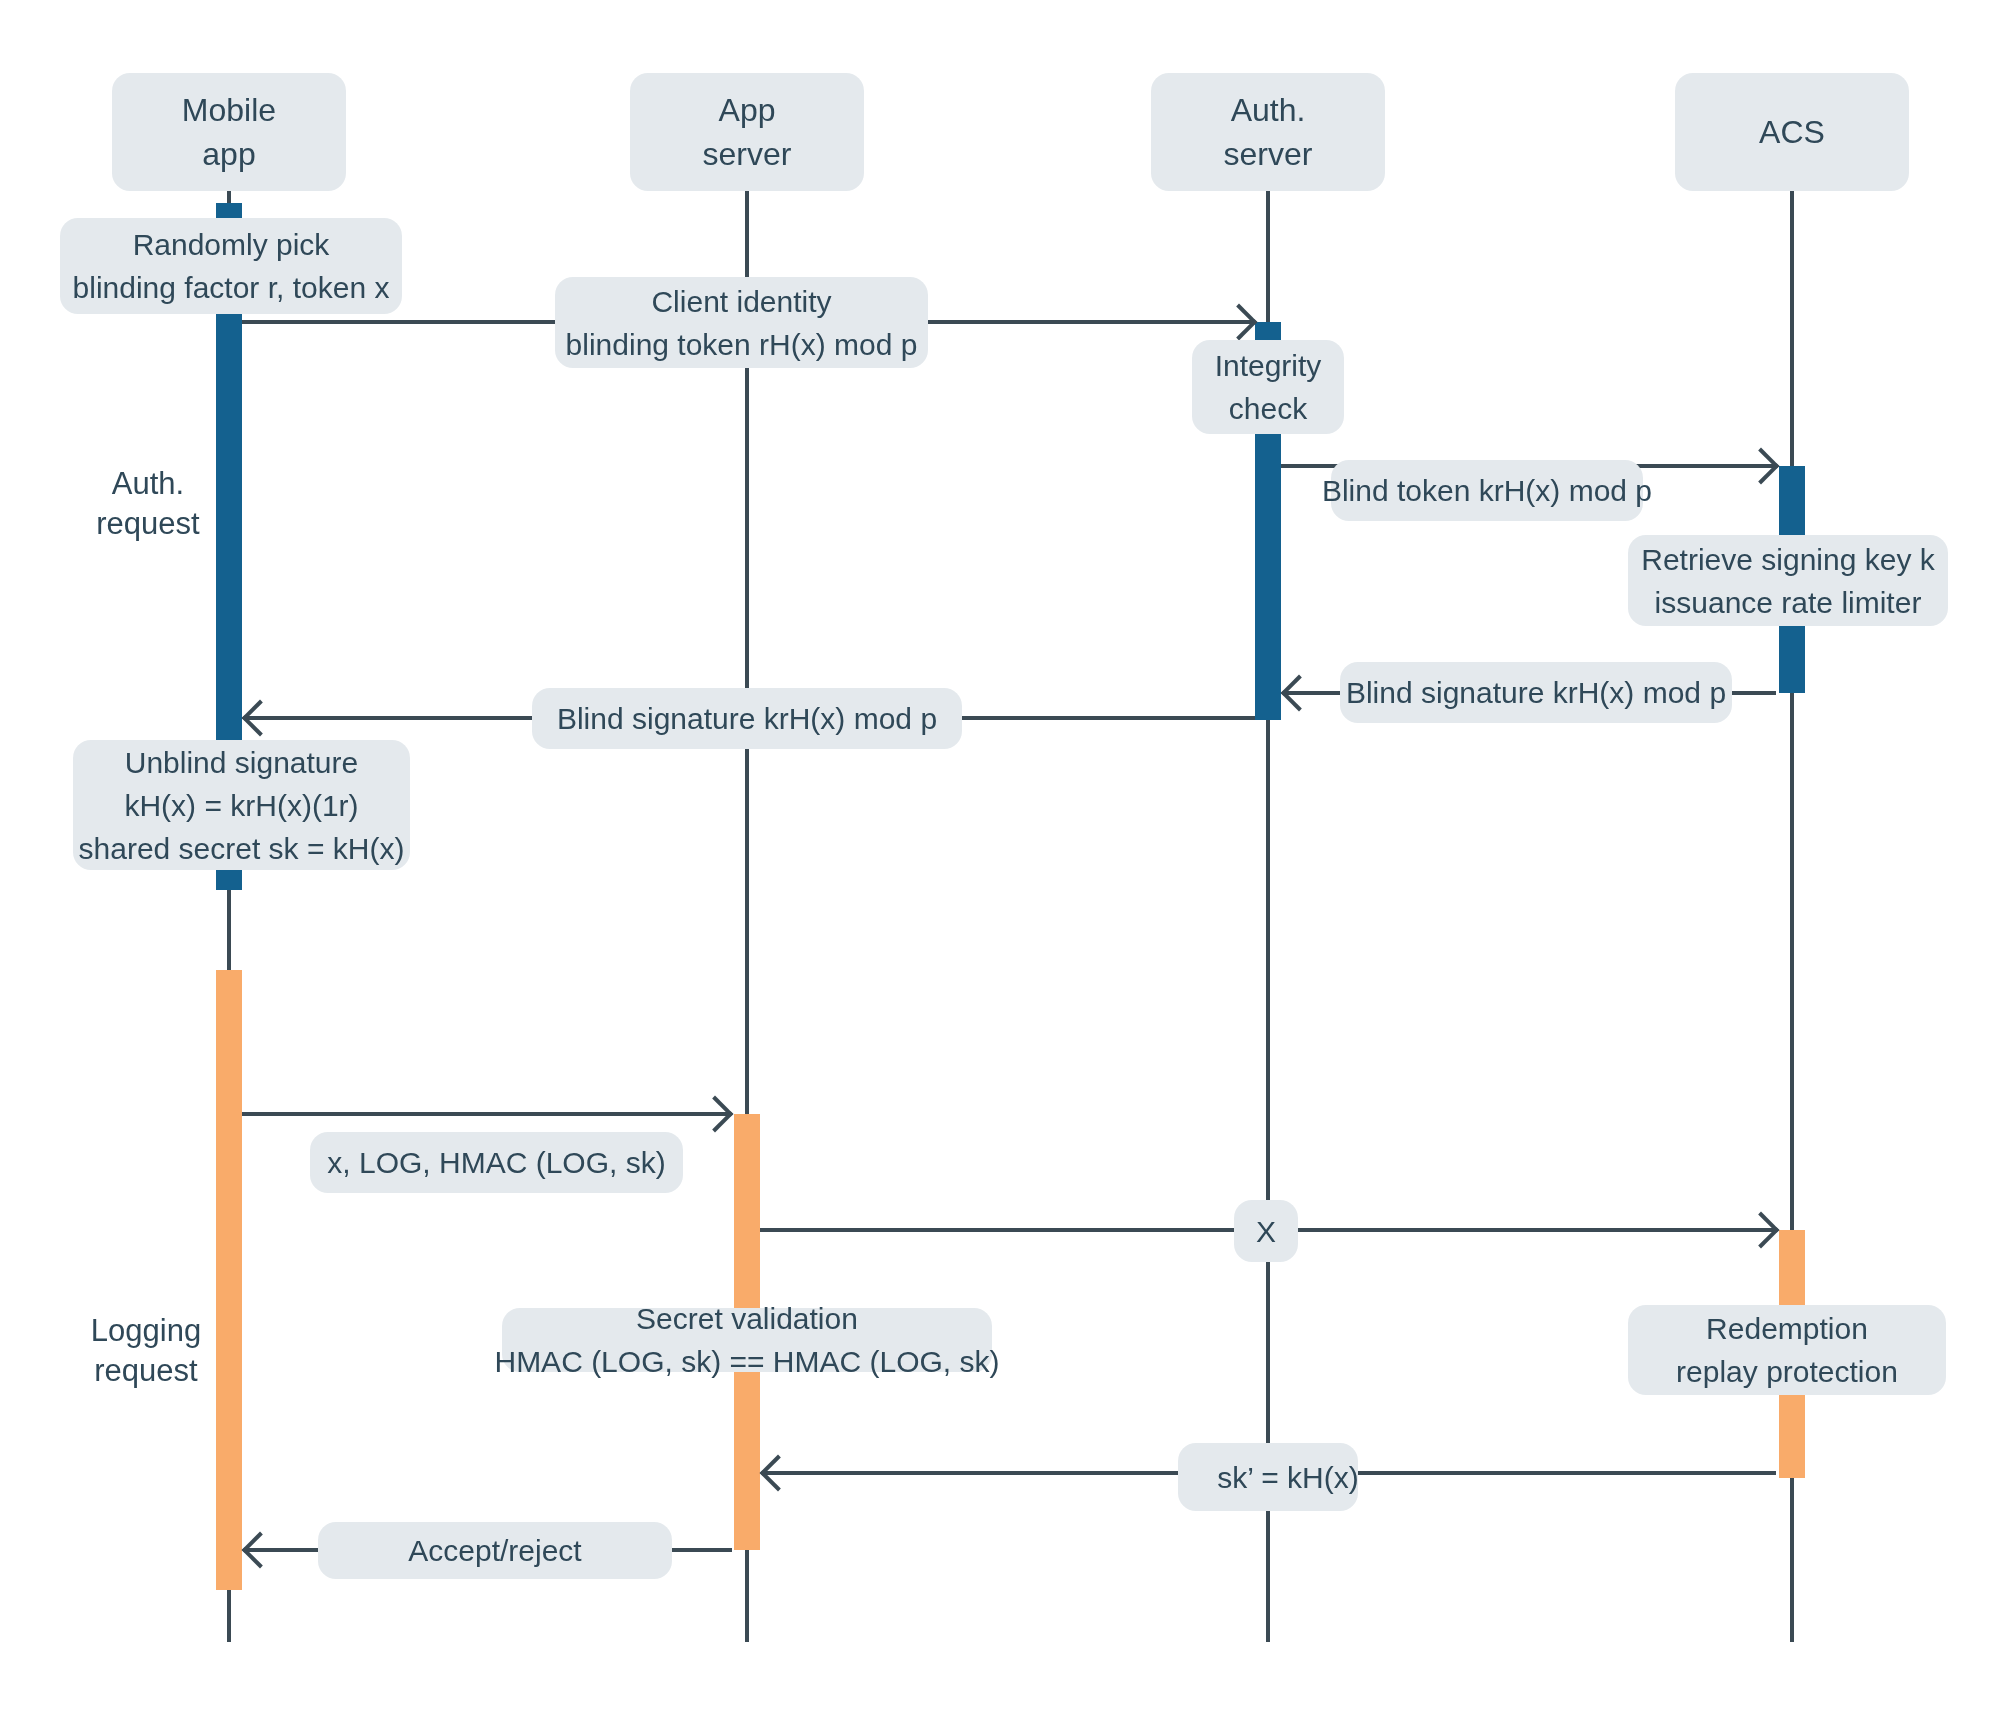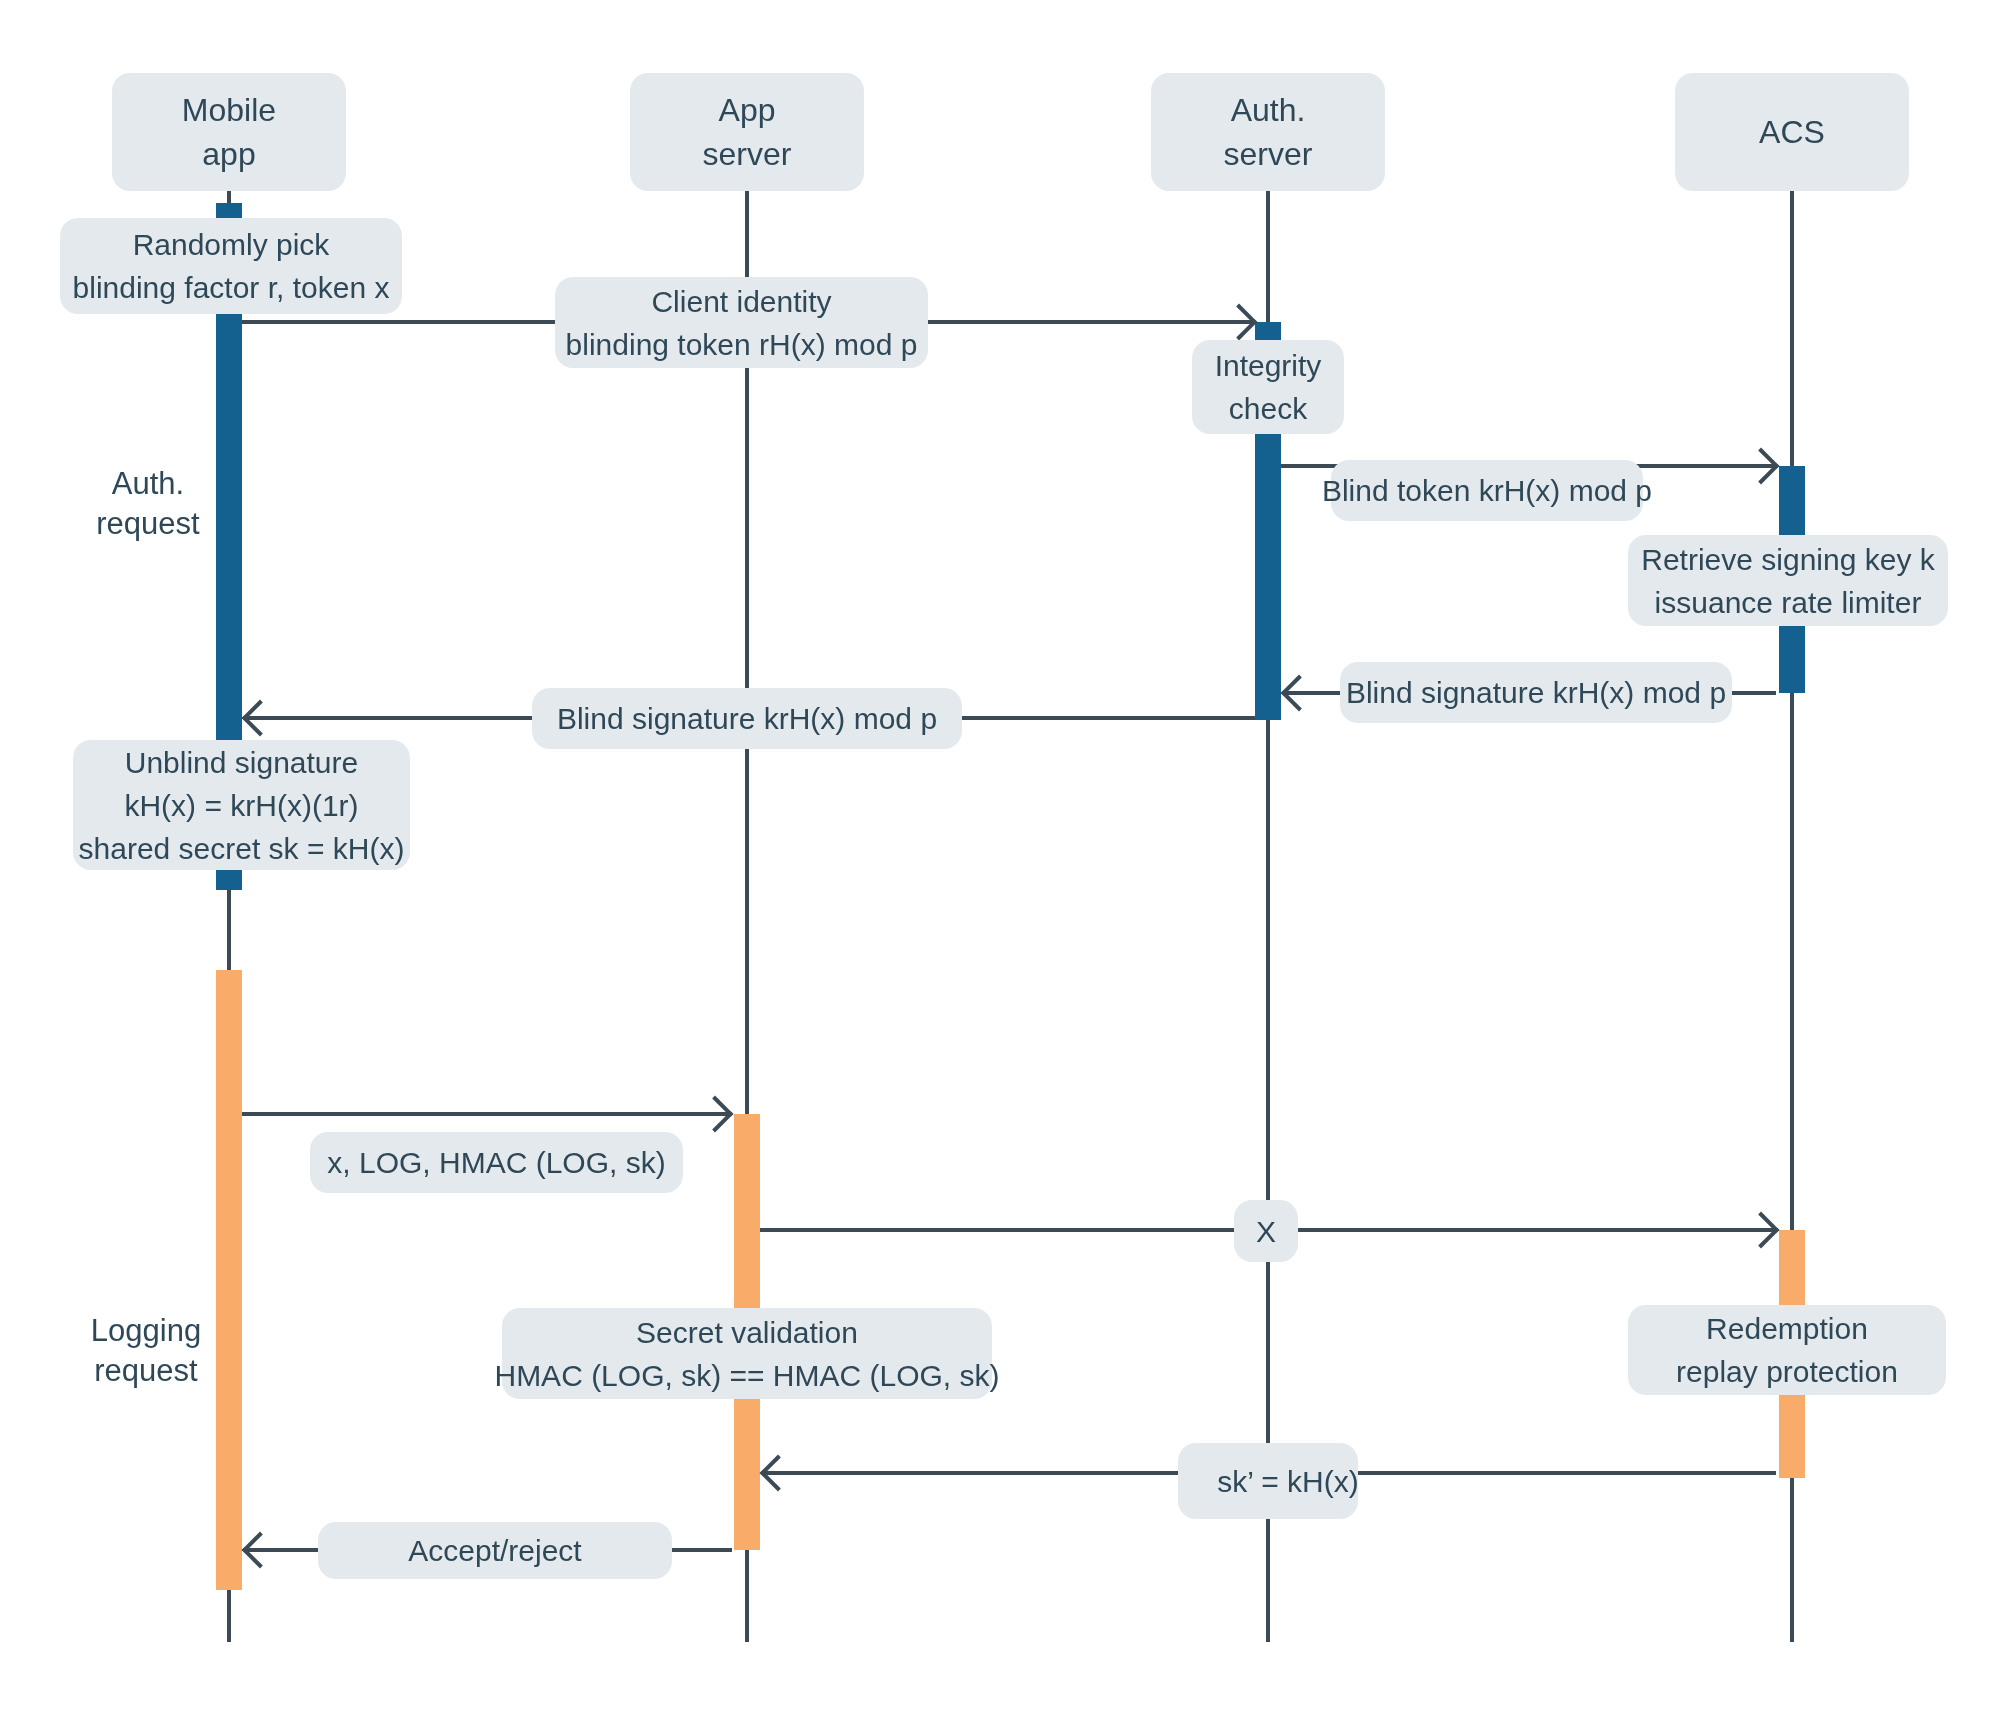--- a/index.html
+++ b/index.html
@@ -137,32 +137,32 @@
         <div class="txt">Blind signature krH(x) mod p</div>
       </div>
       <div class="note" style="left: 60px; top: 740px; width: 337px; height: 130px; margin-left: 13px;">
         <div class="txt">Unblind signature</div>
         <div class="txt">kH(x) = krH(x)(1r)</div>
         <div class="txt">shared secret sk = kH(x)</div>
       </div>
       <div class="note" style="left: 310px; top: 1084px; width: 373px; height: 61px; margin-top: 48px;">
         <div class="txt">x, LOG, HMAC (LOG, sk)</div>
       </div>
-      <div class="note" style="left: 502px; top: 1308px; width: 490px; height: 91px;">
+      <div class="note" style="left: 502px; top: 1308px; width: 490px; height: 64px;">
         <div class="txt">Secret validation</div>
         <div class="txt">HMAC (LOG, sk) == HMAC (LOG, sk)</div>
       </div>
       <div class="note" style="left: 1234px; top: 1200px; width: 64px; height: 62px;">
         <div class="txt">X</div>
       </div>
       <div class="note" style="left: 1628px; top: 1305px; width: 318px; height: 90px;">
         <div class="txt">Redemption</div>
         <div class="txt">replay protection</div>
       </div>
-      <div class="note" style="left: 1178px; top: 1443px; width: 180px; height: 76px; padding-left: 40px;">
+      <div class="note" style="left: 1178px; top: 1443px; width: 180px; height: 68px; padding-left: 40px;">
         <div class="txt">sk’ = kH(x)</div>
       </div>
       <div class="note" style="left: 318px; top: 1522px; width: 354px; height: 57px;">
         <div class="txt">Accept/reject</div>
       </div>
     </div>
   <div class="layer" id="layer-headers">
       <div class="header" style="left: 112px; top: 73px; width: 234px; height: 118px; text-align: right;">
         <div class="txt">Mobile</div>
         <div class="txt">app</div>

